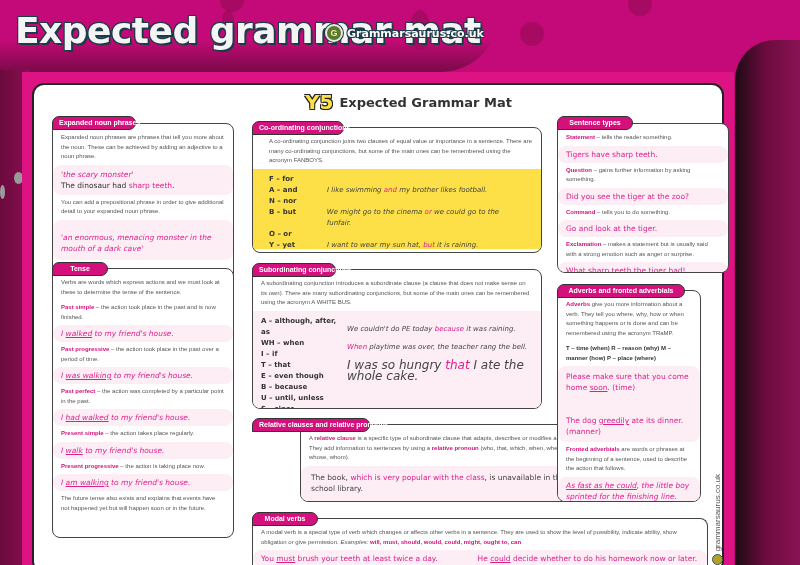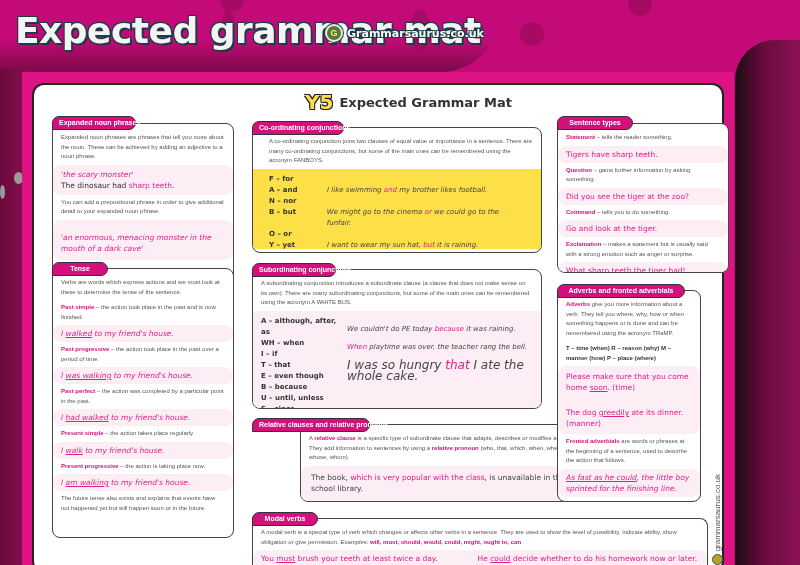--- a/index.html
+++ b/index.html
@@ -269,21 +269,21 @@
     <div class="p-text"><span class="kw">Exclamation</span><span> – makes a statement but is usually said with a strong emotion such as anger or surprise.</span></div>
     <div class="p-ex" style="font-style:normal;">What sharp teeth the tiger had!</div>
   </div>
 </div>
 
 <div class="panel-tab" style="left:557px;top:284px;width:128px;text-align:center;">Adverbs and fronted adverbials</div>
 <div class="panel" style="left:557px;top:290px;width:144px;height:212px;padding-top:6px;">
   <div class="p-text"><span class="kw">Adverbs</span><span> give you more information about a verb. They tell you where, why, how or when something happens or is done and can be remembered using the acronym TRaMP.</span></div>
   <div class="p-text" style="font-weight:bold;color:#333;">T – time (when) R – reason (why) M – manner (how) P – place (where)</div>
   <div class="p-ex" style="font-style:normal;padding-top:5px;padding-bottom:5px;">
-    <div style="margin-bottom:14px;"><span>Please make sure that you come home </span><span class="u">soon</span><span>. (time)</span></div>
+    <div style="margin-bottom:22px;"><span>Please make sure that you come home </span><span class="u">soon</span><span>. (time)</span></div>
     <div><span>The dog </span><span class="u">greedily</span><span> ate its dinner. (manner)</span></div>
   </div>
   <div class="p-text"><span class="kw">Fronted adverbials</span><span> are words or phrases at the beginning of a sentence, used to describe the action that follows.</span></div>
   <div class="p-ex"><span class="u">As fast as he could</span><span>, the little boy sprinted for the finishing line.</span></div>
 </div>
 
 <div class="side-url">
   <span class="side-logo"></span>
   <span class="side-url-text">grammarsaurus.co.uk</span>
 </div>

